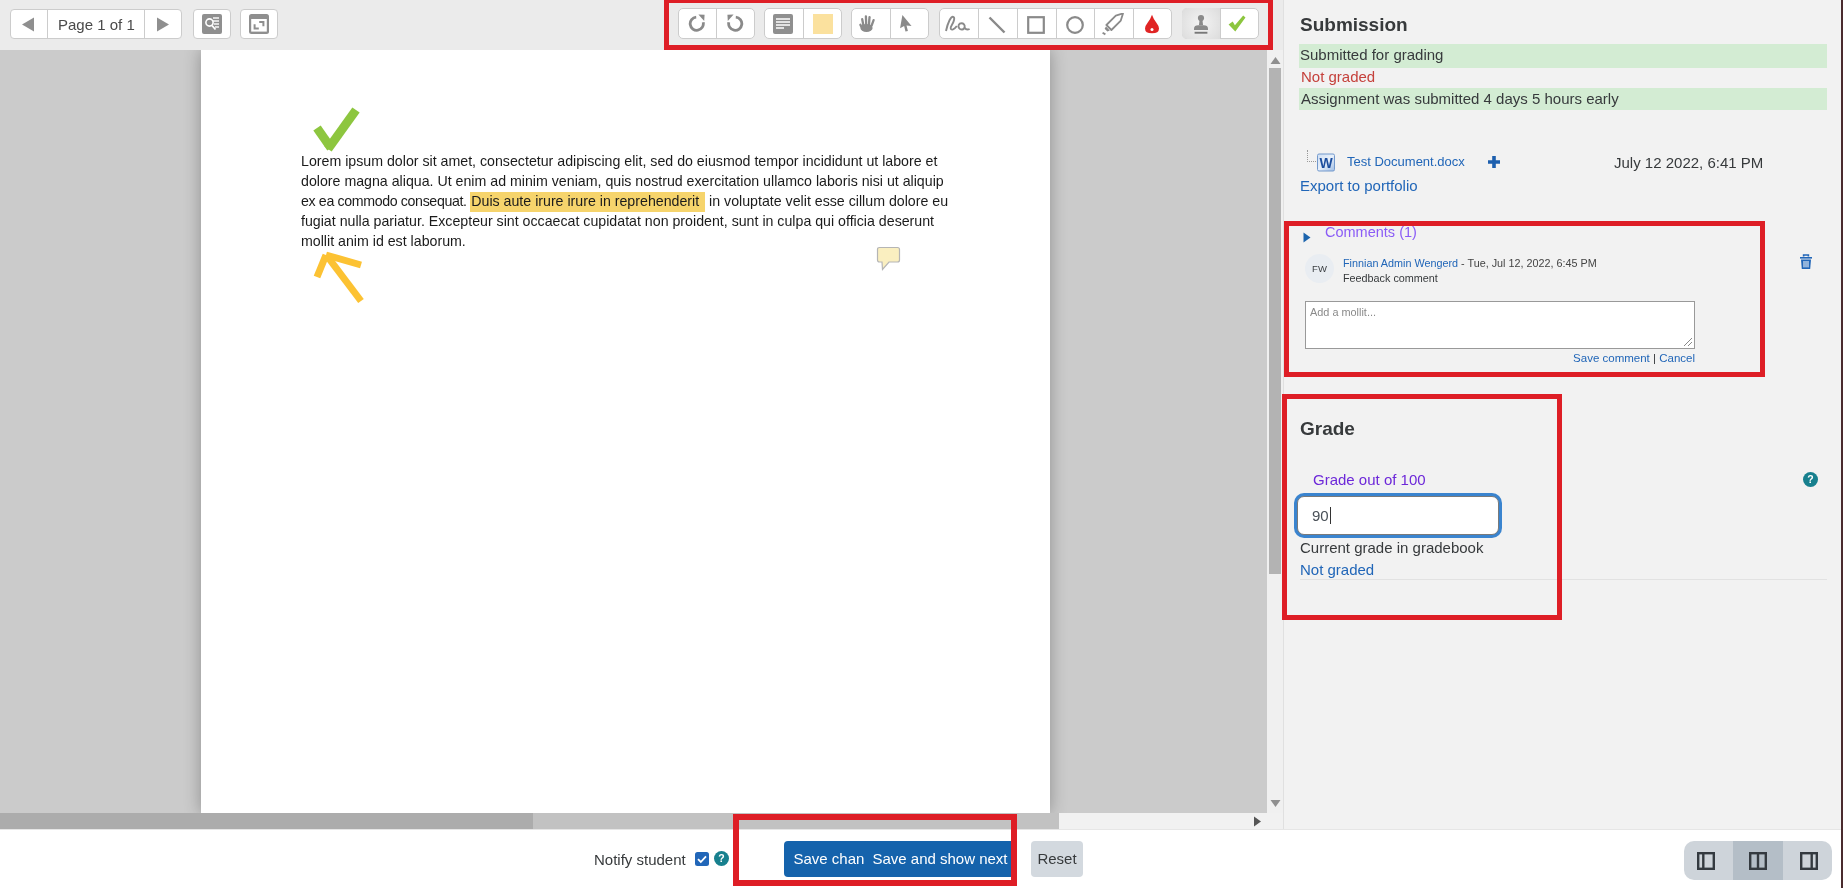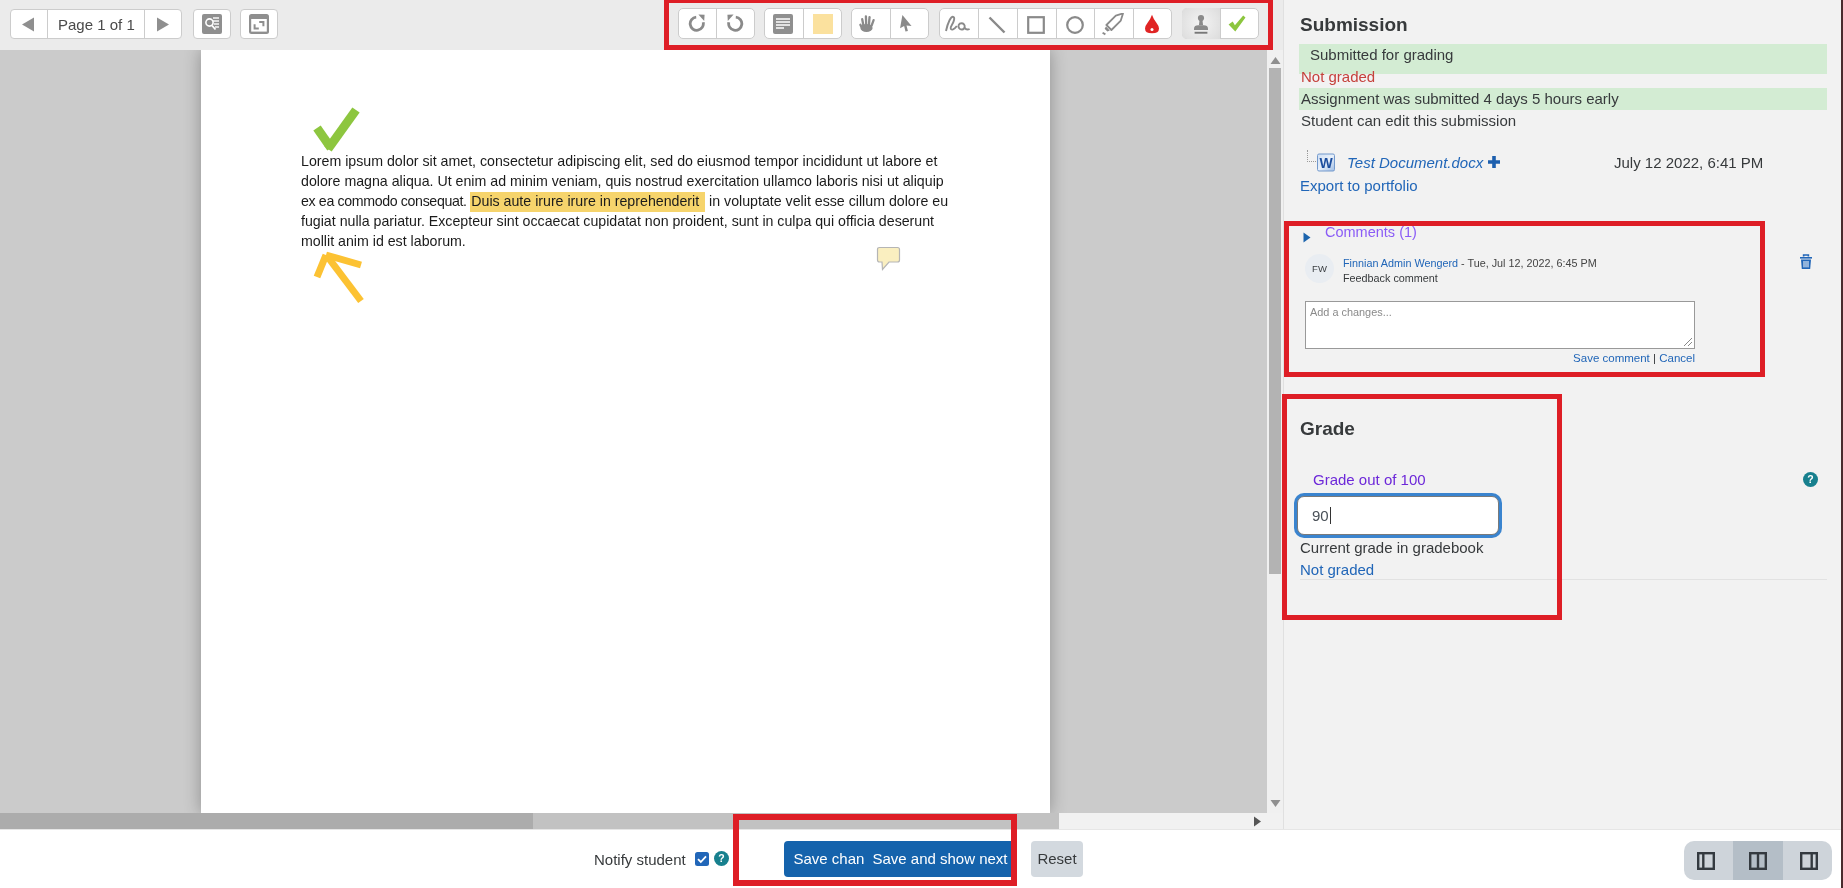--- a/index.html
+++ b/index.html
@@ -60,54 +60,53 @@
       <path d="M 1 0.5 L 8 5.5 L 1 10.5 Z" fill="#555"></path>
     </svg>
 
   <div class="abs" style="left:0;top:829px;width:1843px;height:59px;background:#fff;border-top:1px solid #e6e6e6;"></div>
 
   <div class="abs" style="left:1283px;top:0;width:560px;height:829px;background:#f2f2f2;border-left:1px solid #e0e0e0;"></div>
 
   <div class="abs" style="left:1841px;top:0;width:2px;height:888px;background:#4a2b2e;"></div>
 
   <div class="abs" style="left:1300px;top:14px;font-size:19px;font-weight:700;color:#373a3c;">Submission</div>
-  <div class="abs" style="left:1299px;top:44px;width:528px;height:30px;background:#d3ecd3;font-size:15px;color:#373a3c;line-height:22px;padding-left:11px;">Submitted for grading</div>
+  <div class="abs" style="left:1299px;top:44px;width:528px;height:24px;background:#d3ecd3;font-size:15px;color:#373a3c;line-height:22px;padding-left:1px;">Submitted for grading</div>
   <div class="abs" style="left:1301px;top:66px;width:528px;height:22px;font-size:15px;color:#c5413c;line-height:22px;">Not graded</div>
   <div class="abs" style="left:1299px;top:88px;width:528px;height:22px;background:#d3ecd3;font-size:15px;color:#373a3c;line-height:22px;padding-left:2px;">Assignment was submitted 4 days 5 hours early</div>
-  <div class="abs" style="left:1301px;top:110px;width:528px;height:22px;font-size:15px;color:#373a3c;line-height:22px;">Student can edit this submission</div>
 
   <div class="abs" style="left:1307px;top:150px;width:9px;height:12px;border-left:1px dotted #9a9a9a;border-bottom:1px dotted #9a9a9a;"></div>
   <svg class="abs" style="left:1317px;top:153px;" width="18" height="19" viewBox="0 0 18 19">
     <defs>
         <linearGradient id="wg" x1="0" y1="0" x2="1" y2="1">
       <stop offset="0" stop-color="#cfdff4"></stop>
           <stop offset="0.5" stop-color="#e8f0fa"></stop>
           <stop offset="1" stop-color="#9fbde4"></stop>
     </linearGradient>
       </defs>
     <rect x="0.5" y="1" width="17" height="17" rx="1.5" fill="url(#wg)" stroke="#7399cc"></rect>
     <text x="9" y="15" font-size="14" font-weight="bold" fill="#1c4e9e" text-anchor="middle" font-family="Liberation Sans">W</text>
   </svg>
-  <div class="abs link" style="left:1347px;top:154px;font-size:15px;font-style:italic;">Test Document.docx</div>
+  <div class="abs link" style="left:1347px;top:154px;font-size:13px;">Test Document.docx</div>
     <svg class="abs" style="left:1487px;top:155px;" width="14" height="14" viewBox="0 0 14 14">
     <path d="M 7 1 L 7 13 M 1 7 L 13 7" stroke="#1d5fae" stroke-width="3.6"></path>
   </svg>
   <div class="abs" style="left:1614px;top:154px;font-size:15px;color:#373a3c;">July 12 2022, 6:41 PM</div>
   <div class="abs link" style="left:1300px;top:177px;font-size:15px;">Export to portfolio</div>
 
   <div class="redbox" style="left:1284px;top:221px;width:481px;height:156px;"></div>
   <svg class="abs" style="left:1303px;top:232px;" width="8" height="11">
       <path d="M 0.5 0.5 L 7.5 5.5 L 0.5 10.5 Z" fill="#1c64ad"></path>
     </svg>
   <div class="abs" style="left:1325px;top:224px;font-size:14.5px;color:#8b5cf6;">Comments (1)</div>
   <div class="abs" style="left:1305px;top:254px;width:29px;height:29px;border-radius:50%;background:#e9edf2;color:#3c4044;font-size:9.5px;text-align:center;line-height:29px;">FW</div>
   <div class="abs" style="left:1343px;top:257px;font-size:10.8px;color:#444;"><span class="link">Finnian Admin Wengerd</span> - Tue, Jul 12, 2022, 6:45 PM</div>
   <div class="abs" style="left:1343px;top:272px;font-size:10.8px;color:#373a3c;">Feedback comment</div>
   <div class="abs" style="left:1305px;top:301px;width:390px;height:48px;background:#fff;border:1px solid #999;"></div>
-  <div class="abs" style="left:1310px;top:306px;font-size:10.9px;color:#8a8a8a;">Add a changes...</div>
+  <div class="abs" style="left:1310px;top:306px;font-size:10.9px;color:#8a8a8a;">Add a mollit...</div>
   <svg class="abs" style="left:1683px;top:337px;" width="10" height="10">
       <path d="M 9 1 L 1 9 M 9 5 L 5 9" stroke="#888" stroke-width="1" fill="none"></path>
     </svg>
   <div class="abs" style="left:1305px;top:352px;width:390px;font-size:11.5px;text-align:right;"><span class="link">Save comment</span> <span style="color:#373a3c;">|</span> <span class="link">Cancel</span></div>
 
   <svg class="abs" style="left:1799px;top:254px;" width="14" height="16" viewBox="0 0 14 16">
     <path d="M 1 3 L 13 3 L 13 4.6 L 1 4.6 Z" fill="#2166b8"></path>
     <path d="M 4.6 2.6 L 4.6 1 L 9.4 1 L 9.4 2.6" stroke="#2166b8" stroke-width="1.6" fill="none"></path>
     <path d="M 2 5.4 L 12 5.4 L 11.2 15 L 2.8 15 Z" fill="#2166b8"></path>
     <path d="M 5 7 L 5 13.4 M 7 7 L 7 13.4 M 9 7 L 9 13.4" stroke="#fff" stroke-width="1"></path>

